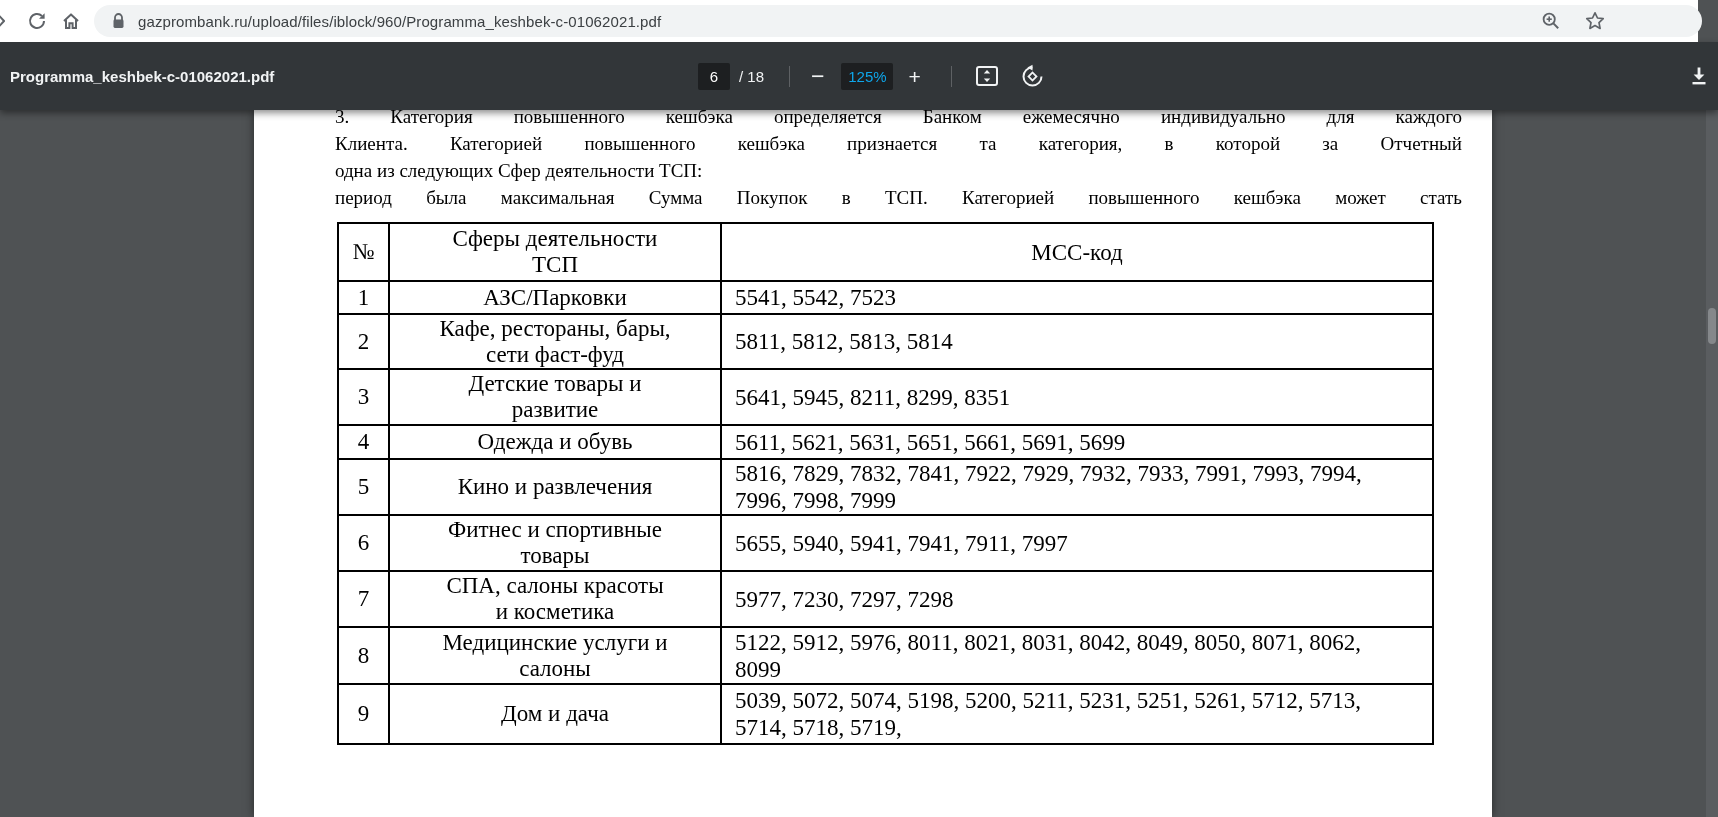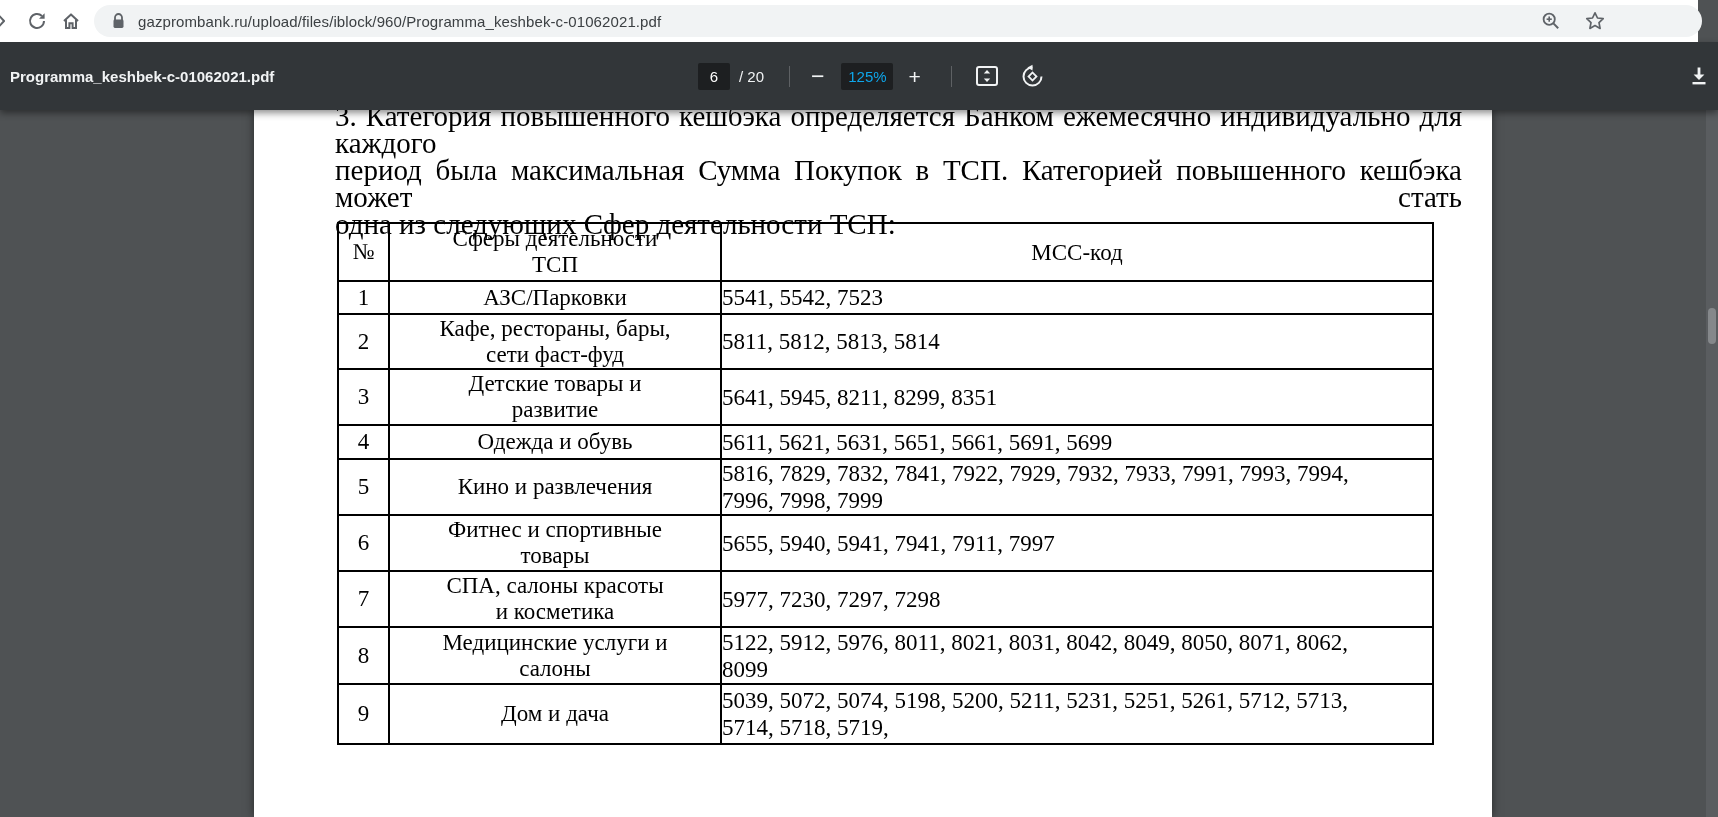--- a/index.html
+++ b/index.html
@@ -38,31 +38,31 @@
   .plus-btn { margin-left:15px; font-size:21px; }
   .fit-btn { margin-left:22px; width:26px; height:26px; }
   .rotate-btn { margin-left:20px; width:25px; height:25px; }
   .download-btn { position:absolute; right:8px; top:50%; transform:translateY(-50%); width:22px; height:22px; cursor:pointer; }
 
   
   .viewer { position:absolute; top:110px; left:0; width:1718px; height:707px; background:#4f5254; }
   .pdf-page { position:absolute; left:254px; top:0; width:1238px; height:707px; background:#ffffff;
               box-shadow:0 0 9px rgba(0,0,0,.5); overflow:hidden;
               font-family:"Liberation Serif", serif; color:#000; }
-  .paragraph { position:absolute; left:81px; top:-7px; width:1127px; font-size:29px; }
+  .paragraph { position:absolute; left:81px; top:-7px; width:1127px; font-size:19px; }
   .para-line { line-height:27px; text-align:justify; text-align-last:justify; white-space:normal; }
   .para-line.last { text-align-last:left; }
 
   table.mcc { position:absolute; left:83px; top:112px; width:1095px; border-collapse:collapse;
               table-layout:fixed; font-size:23px; }
   table.mcc td, table.mcc th { border:2px solid #000; white-space:pre-line; font-weight:normal;
                                vertical-align:middle; overflow:hidden; }
   .col-num  { width:51px;  text-align:center; }
   .col-cat  { width:332px; text-align:center; line-height:26px; }
-  .col-mcc  { width:712px; text-align:left; line-height:27px; }
+  .col-mcc  { width:712px; text-align:left; padding-left:13px; line-height:27px; }
   td.v-top  { vertical-align:top; padding-top:1px; }
 
   
   .scroll-track { position:absolute; right:0; top:0; width:12px; height:707px; background:#5a5d60; }
   .scroll-thumb { position:absolute; left:2px; top:198px; width:8px; height:36px; background:#85888b; border-radius:4px; cursor:pointer; }
 </style>
 </head>
 <body>
 
 <div class="browser-bar">
@@ -94,21 +94,21 @@
       <path d="M10 1.8 l2.5 5.2 5.7.7 -4.2 4 1.1 5.7 -5.1 -2.8 -5.1 2.8 1.1 -5.7 -4.2 -4 5.7 -.7 z" fill="none" stroke="#5f6368" stroke-width="1.7" stroke-linejoin="round"></path>
     </svg>
   </div>
 </div>
 
 <div class="pdf-toolbar">
   <span class="pdf-title">Programma_keshbek-c-01062021.pdf</span>
 
   <div class="controls">
     <input class="page-input" value="6" style="">
-    <span class="page-total">/ 20</span>
+    <span class="page-total">/ 18</span>
     <div class="tb-sep sep1"></div>
     <span class="tb-btn minus-btn">−</span>
     <div class="zoom-box">125%</div>
     <span class="tb-btn plus-btn">+</span>
     <div class="tb-sep sep2"></div>
     <svg class="fit-btn" viewBox="0 0 26 26">
       <rect x="3" y="4" width="20" height="18" rx="2" fill="none" stroke="#f1f3f4" stroke-width="2"></rect>
       <polygon points="13,7 16.2,10.4 9.8,10.4" fill="#f1f3f4"></polygon>
       <polygon points="13,19 9.8,15.6 16.2,15.6" fill="#f1f3f4"></polygon>
     </svg>
@@ -124,22 +124,23 @@
     <polygon points="11,15 5.6,9.4 16.4,9.4" fill="#f1f3f4"></polygon>
     <rect x="4.5" y="17" width="13" height="2.4" fill="#f1f3f4"></rect>
   </svg>
 </div>
 
 <div class="viewer">
   <div class="pdf-page">
 
     <div class="paragraph">
       <div class="para-line">3. Категория повышенного кешбэка определяется Банком ежемесячно индивидуально для каждого</div>
+      <div class="para-line">Клиента. Категорией повышенного кешбэка признается та категория, в которой за Отчетный</div>
+      <div class="para-line last">одна из следующих Сфер деятельности ТСП:</div>
       <div class="para-line">период была максимальная Сумма Покупок в ТСП. Категорией повышенного кешбэка может стать</div>
-      <div class="para-line last">одна из следующих Сфер деятельности ТСП:</div>
     </div>
 
     <table class="mcc">
       <tbody>
           <tr style="height:58px;">
         <th class="col-num">№</th>
         <th class="col-cat">Сферы деятельности
 ТСП</th>
         <th class="col-mcc" style="text-align:center;padding-left:0;margin-left:28px;">МСС-код</th>
       </tr>

